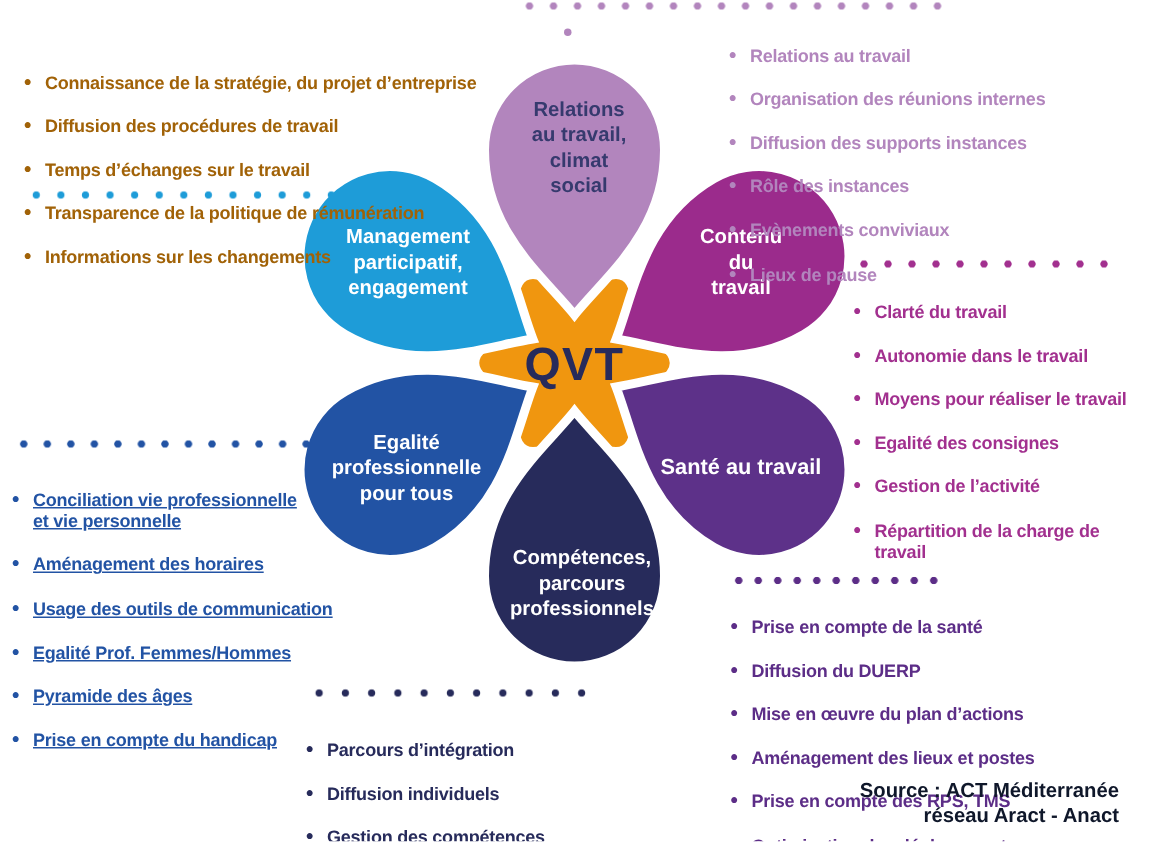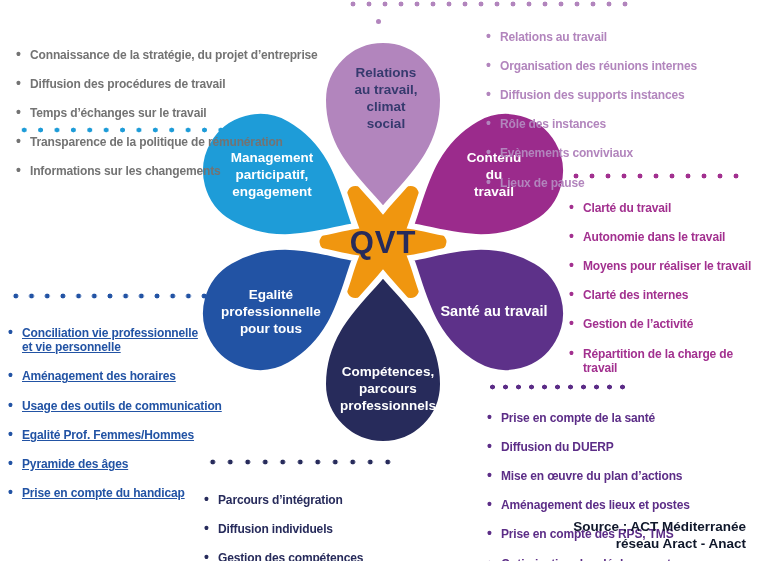--- a/index.html
+++ b/index.html
@@ -14,21 +14,21 @@
   .ptxt-navy{fill:#363a6e;}
   .qvt{font-family:"Liberation Sans",sans-serif;font-size:31px;font-weight:bold;fill:#272b5b;text-anchor:middle;letter-spacing:1px;}
   
   ul.blist{
     position:absolute;margin:0;padding:0;list-style:none;
     font-size:12px;font-weight:bold;line-height:14.6px;letter-spacing:-0.15px;
     white-space:pre-line;
   }
   ul.blist li{position:relative;padding-left:14px;}
   ul.blist li::before{content:"\2022";position:absolute;left:0;top:-1px;font-size:14px;}
-  .c-management{color:#737373;}
+  .c-management{color:#a16207;}
   .c-relations{color:#b285bd;}
   .c-contenu{color:#a2308f;}
   .c-egalite{color:#2253a4;text-decoration:underline;}
   .c-sante{color:#5c2d87;}
   .c-competences{color:#272b5b;}
   
   .dotrow{position:absolute;height:6px;background-repeat:repeat-x;}
   .dr-management{background-image:radial-gradient(circle,#1e9cd8 2.2px,transparent 2.7px);background-size:16.4px 6px;}
   .dr-relations{background-image:radial-gradient(circle,#b285bd 2.2px,transparent 2.7px);background-size:16px 6px;}
   .dr-contenu{background-image:radial-gradient(circle,#a2308f 2.2px,transparent 2.7px);background-size:16px 6px;}
@@ -105,21 +105,21 @@
     <li>Diffusion des supports instances</li>
     <li>Rôle des instances</li>
     <li>Evènements conviviaux</li>
     <li>Lieux de pause</li>
   </ul>
 
   <ul class="blist c-contenu" style="left:569px;top:186px;">
     <li>Clarté du travail</li>
     <li>Autonomie dans le travail</li>
     <li>Moyens pour réaliser le travail</li>
-    <li>Clarté des internes</li>
+    <li>Egalité des consignes</li>
     <li>Gestion de l’activité</li>
     <li>Répartition de la charge de travail</li>
   </ul>
 
   <ul class="blist c-egalite" style="left:8px;top:311px;max-width:215px;">
     <li>Conciliation vie professionnelle
 et vie personnelle</li>
     <li>Aménagement des horaires</li>
     <li>Usage des outils de communication</li>
     <li>Egalité Prof. Femmes/Hommes</li>

